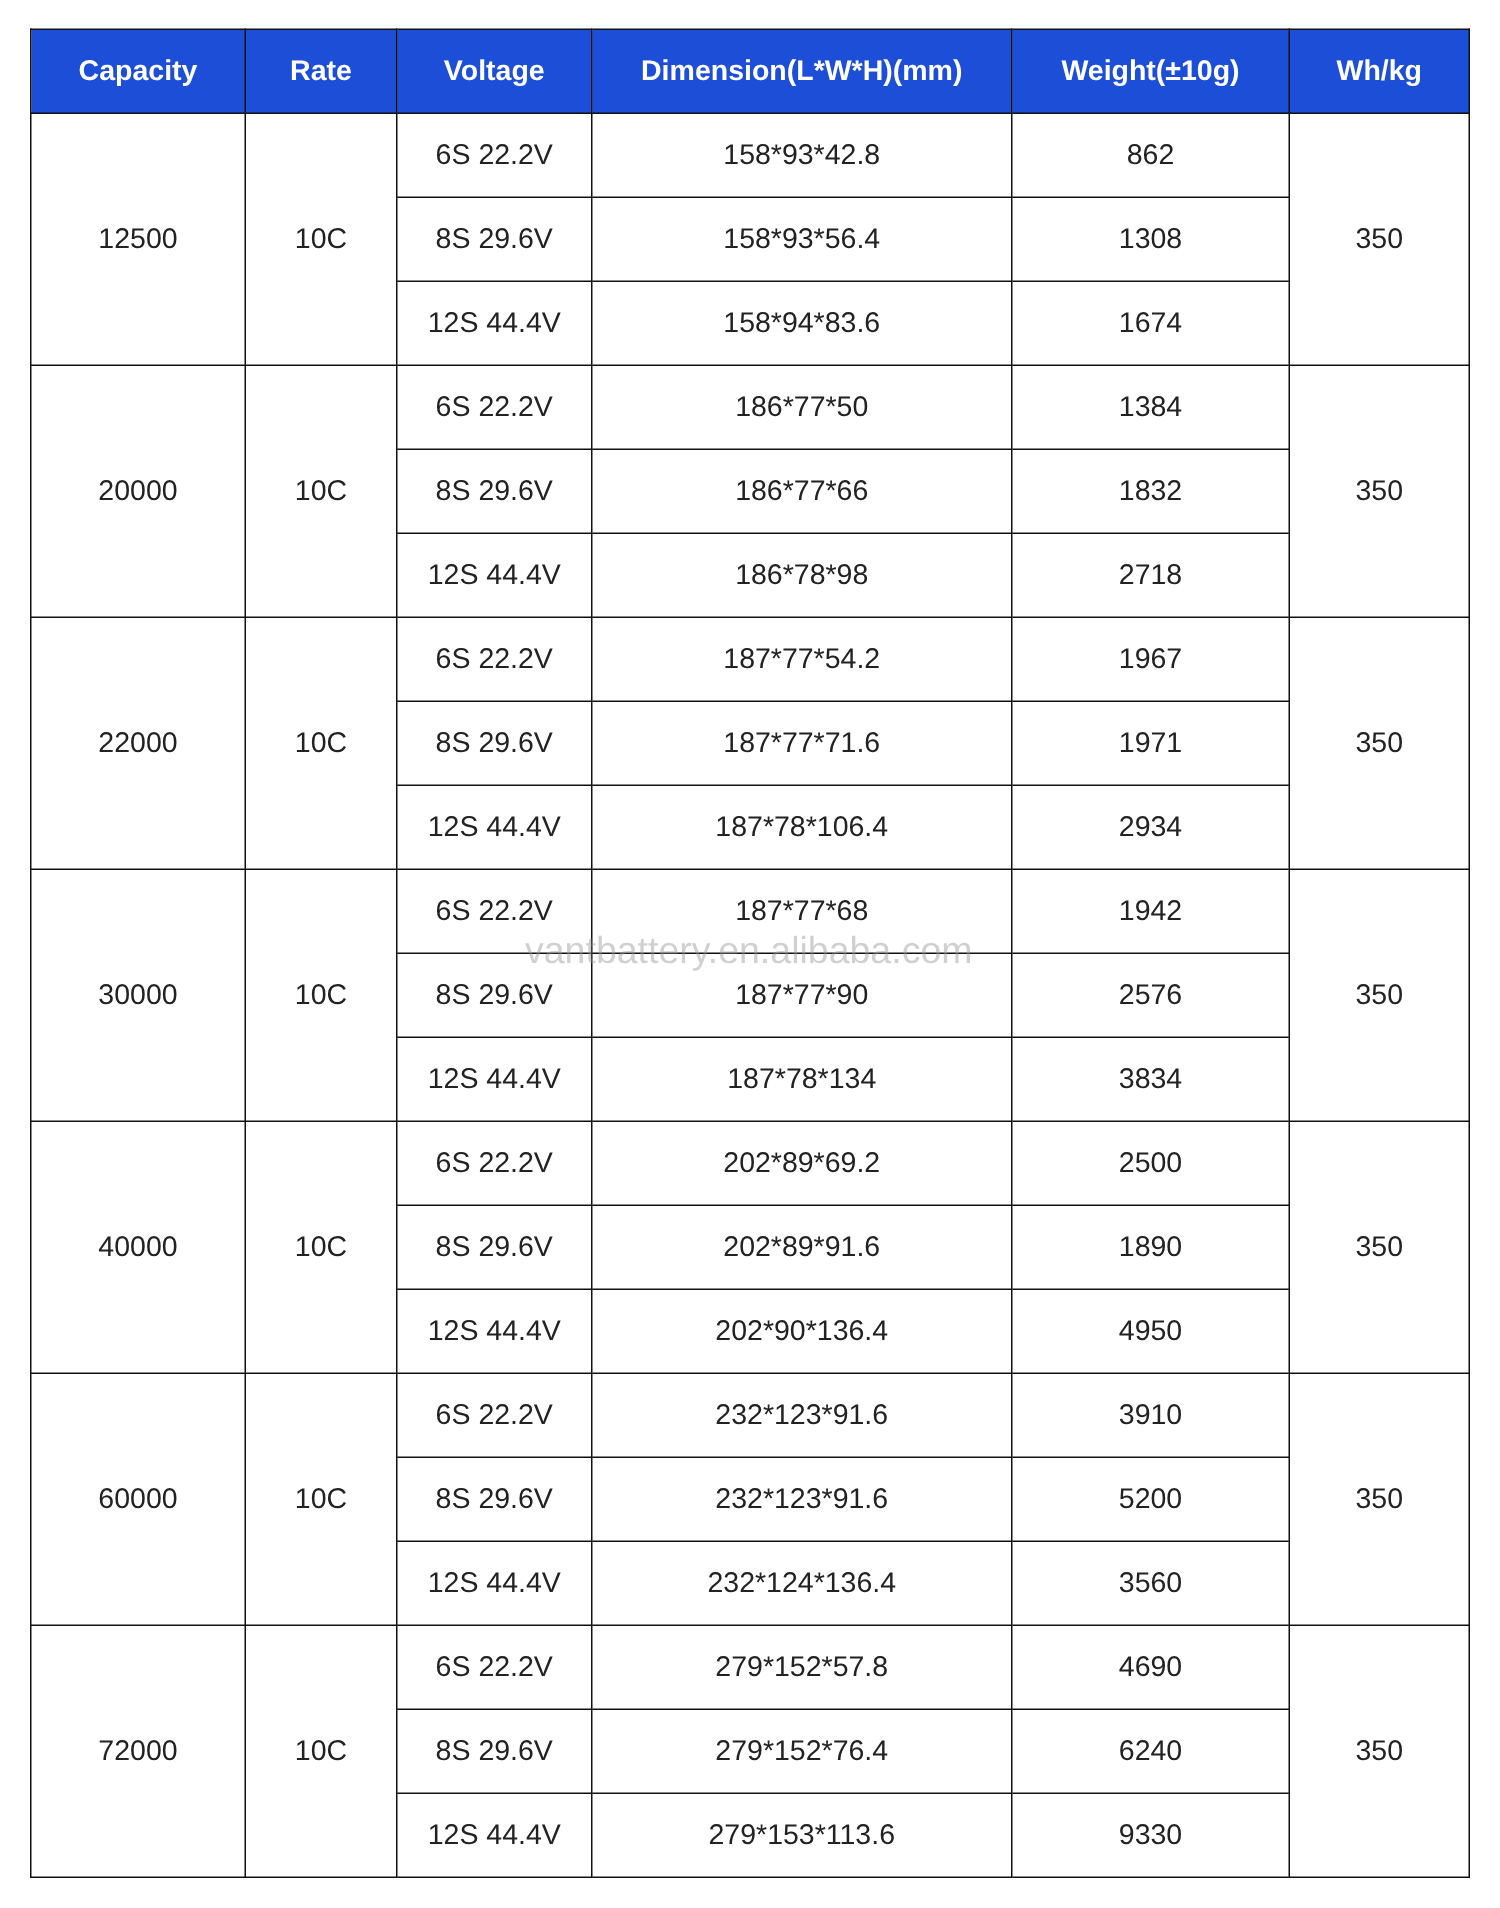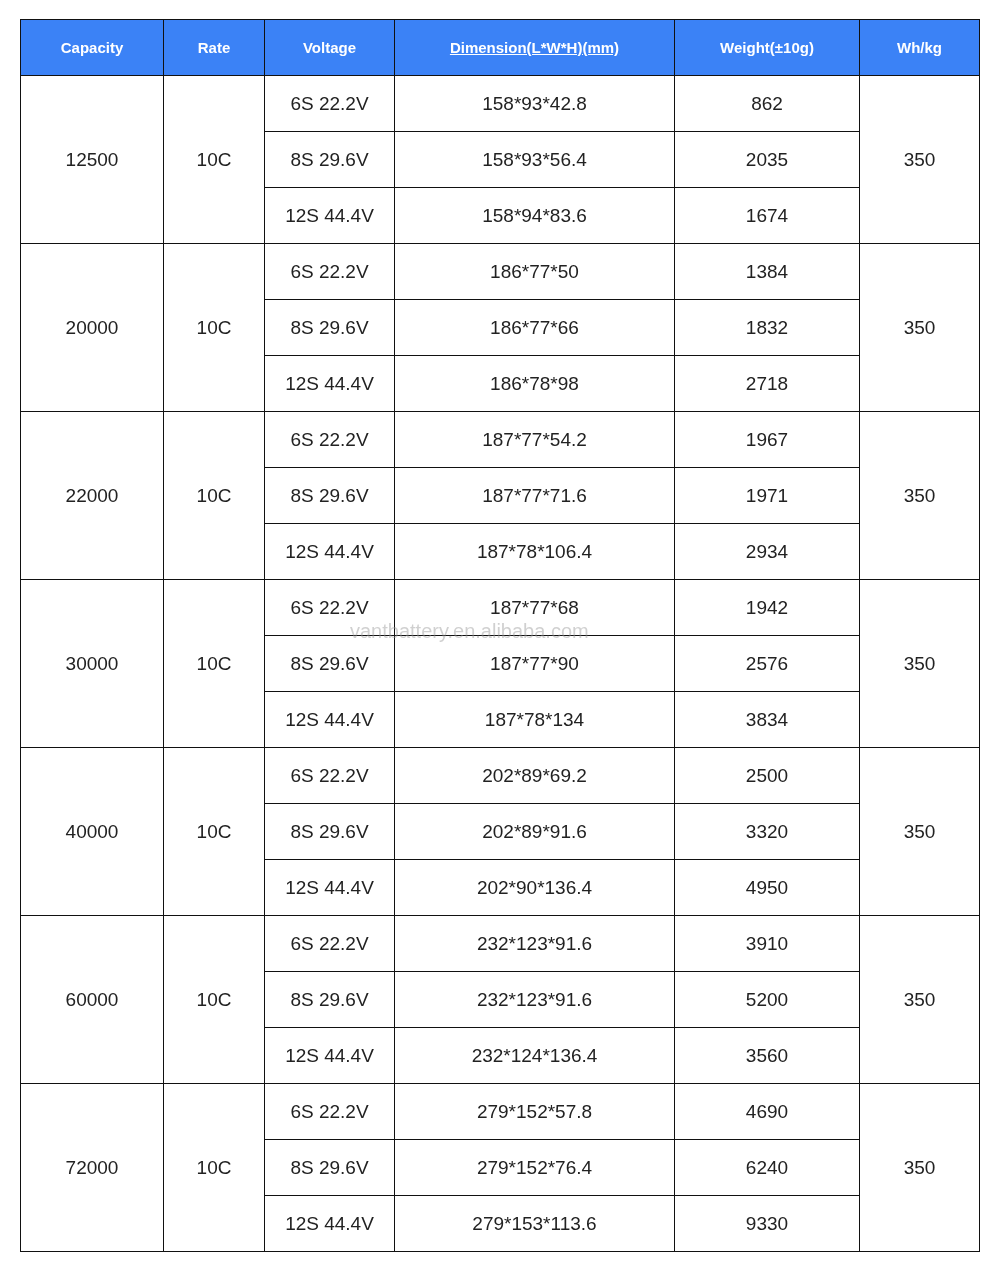--- a/index.html
+++ b/index.html
@@ -9,29 +9,29 @@
     border-collapse: collapse;
     font-family: "Liberation Sans", sans-serif;
     color: #222222;
   }
   .spec-table th, .spec-table td {
     border: 1.5px solid #111111;
     text-align: center; vertical-align: middle;
     padding: 0;
   }
   .spec-table th {
-    background: #3b82f6; color: #ffffff;
-    font-weight: bold; font-size: 15px; height: 55px;
+    background: #1d4ed8; color: #ffffff;
+    font-weight: bold; font-size: 19px; height: 55px;
   }
   .spec-table td { font-size: 19px; height: 55px; }
   .c1 { width: 142px; } .c2 { width: 100px; margin-top: 16px; } .c3 { width: 129px; }
-  .c4 { width: 279px; text-decoration: underline; } .c5 { width: 184px; } .c6 { width: 119px; }
+  .c4 { width: 279px; } .c5 { width: 184px; } .c6 { width: 119px; }
   .watermark {
     position: absolute; left: 350px; top: 620px;
-    font-family: "Liberation Sans", sans-serif; font-size: 20px;
+    font-family: "Liberation Sans", sans-serif; font-size: 25px;
     color: rgba(150,150,150,0.45); pointer-events: none;
   }
 </style>
 </head>
 <body>
 
 <table class="spec-table">
   <thead>
     <tr>
       <th class="c1">Capacity</th>
@@ -47,21 +47,21 @@
         <td rowspan="3">12500</td>
         <td rowspan="3">10C</td>
         <td>6S 22.2V</td>
         <td>158*93*42.8</td>
         <td>862</td>
         <td rowspan="3">350</td>
       </tr>
       <tr>
         <td>8S 29.6V</td>
         <td>158*93*56.4</td>
-        <td>2035</td>
+        <td>1308</td>
       </tr>
       <tr>
         <td>12S 44.4V</td>
         <td>158*94*83.6</td>
         <td>1674</td>
       </tr>
       <tr>
         <td rowspan="3">20000</td>
         <td rowspan="3">10C</td>
         <td>6S 22.2V</td>
@@ -119,21 +119,21 @@
         <td rowspan="3">40000</td>
         <td rowspan="3">10C</td>
         <td>6S 22.2V</td>
         <td>202*89*69.2</td>
         <td>2500</td>
         <td rowspan="3">350</td>
       </tr>
       <tr>
         <td>8S 29.6V</td>
         <td>202*89*91.6</td>
-        <td>3320</td>
+        <td>1890</td>
       </tr>
       <tr>
         <td>12S 44.4V</td>
         <td>202*90*136.4</td>
         <td>4950</td>
       </tr>
       <tr>
         <td rowspan="3">60000</td>
         <td rowspan="3">10C</td>
         <td>6S 22.2V</td>

